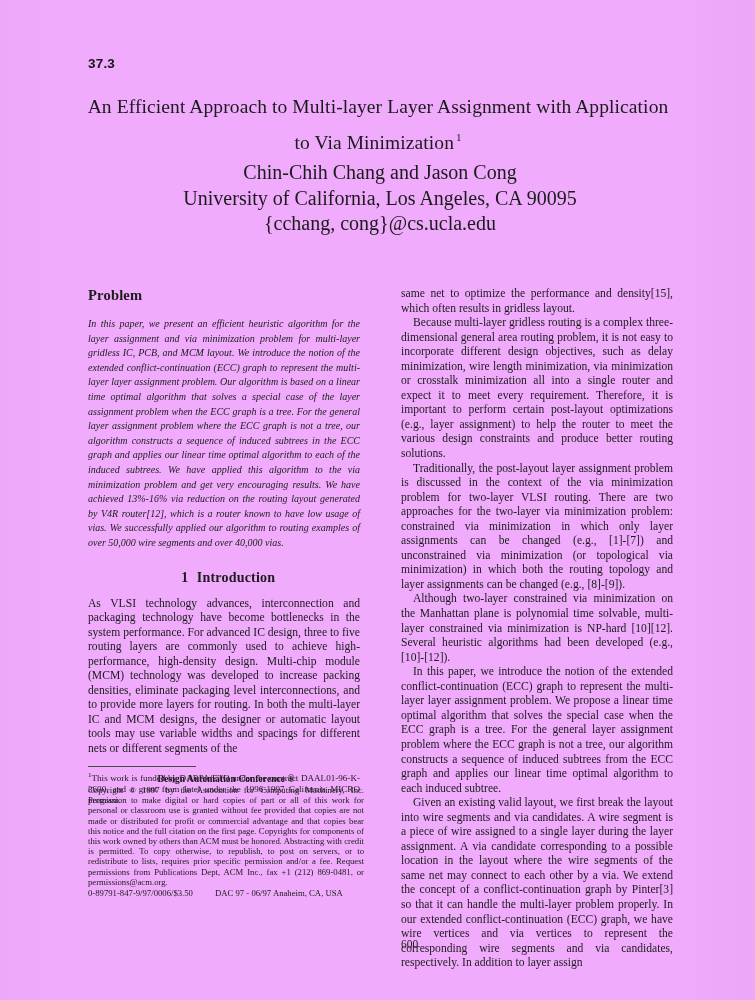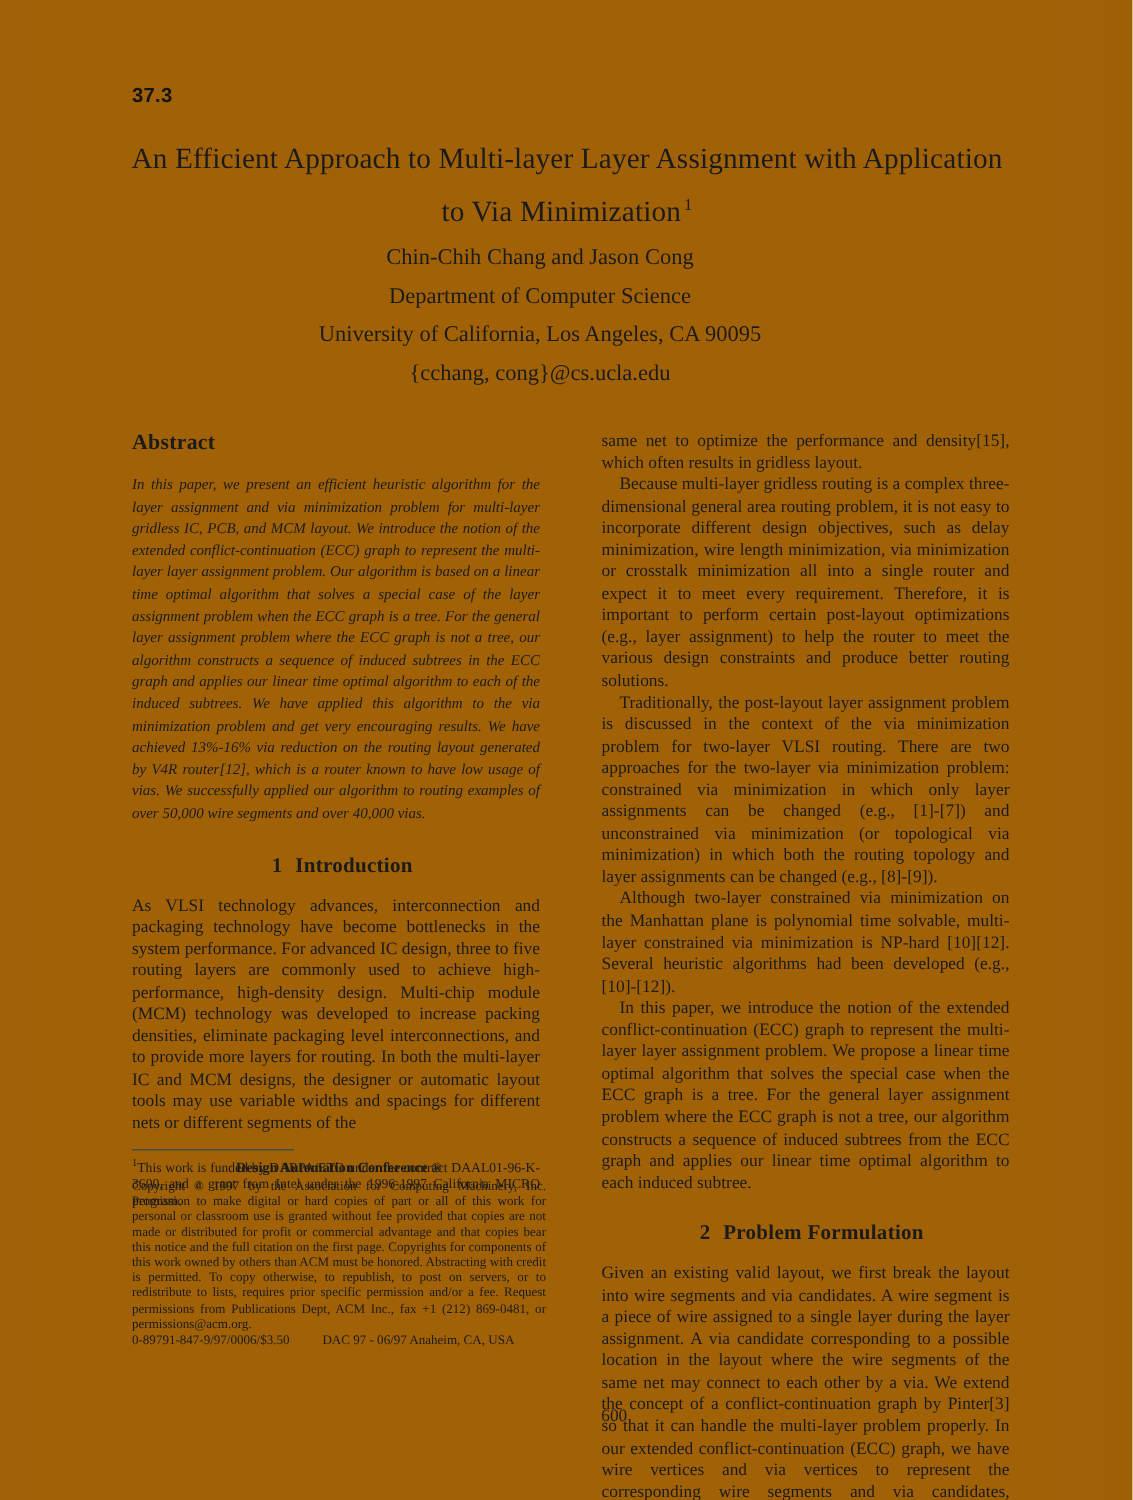--- a/index.html
+++ b/index.html
@@ -4,21 +4,21 @@
 <style>
   html, body {
     margin: 0;
     padding: 0;
     background: #ffffff;
   }
   .page {
     position: relative;
     width: 755px;
     height: 1000px;
-    background: #a16207;
+    background: #f0abfc;
     overflow: hidden;
     font-family: "Liberation Serif", serif;
     color: #1b1b1b;
   }
   
   .page::before {
     content: "";
     position: absolute;
     inset: 0;
     background: linear-gradient(90deg, rgba(0,0,0,0.012) 0%, rgba(0,0,0,0) 12%, rgba(0,0,0,0) 88%, rgba(0,0,0,0.02) 100%);
@@ -50,25 +50,25 @@
     letter-spacing: 0.1px;
   }
   .paper-title sup {
     font-size: 11px;
     vertical-align: super;
     padding-left: 2px;
   }
 
   .authors-block {
     position: absolute;
-    left: 60px;
+    left: 80px;
     top: 160px;
     width: 600px;
     text-align: center;
-    font-size: 15px;
+    font-size: 20px;
     line-height: 25.5px;
   }
 
   .columns {
     position: absolute;
     left: 88px;
     top: 287px;
     width: 585px;
     height: 630px;
   }
@@ -175,52 +175,48 @@
 <div class="page">
 
   <div class="session-id">37.3</div>
 
   <div class="title-block">
     <div class="paper-title"><span>An Efficient Approach to Multi-layer Layer Assignment with Application to Via Minimization</span><sup>1</sup></div>
   </div>
 
   <div class="authors-block">
     <div>Chin-Chih Chang and Jason Cong</div>
-    <div>Department of Computer Science</div>
     <div>University of California, Los Angeles, CA 90095</div>
     <div>{cchang, cong}@cs.ucla.edu</div>
   </div>
 
   <div class="columns">
 
     <div class="col col-left">
 
-      <div class="sec-abstract-head">Abstract</div>
+      <div class="sec-abstract-head">Problem</div>
       <p class="abstract-body">In this paper, we present an efficient heuristic algorithm for the layer assignment and via minimization problem for multi-layer gridless IC, PCB, and MCM layout. We introduce the notion of the extended conflict-continuation (ECC) graph to represent the multi-layer layer assignment problem. Our algorithm is based on a linear time optimal algorithm that solves a special case of the layer assignment problem when the ECC graph is a tree. For the general layer assignment problem where the ECC graph is not a tree, our algorithm constructs a sequence of induced subtrees in the ECC graph and applies our linear time optimal algorithm to each of the induced subtrees. We have applied this algorithm to the via minimization problem and get very encouraging results. We have achieved 13%-16% via reduction on the routing layout generated by V4R router[12], which is a router known to have low usage of vias. We successfully applied our algorithm to routing examples of over 50,000 wire segments and over 40,000 vias.</p>
 
       <div class="sec-head">
         <span class="num">1</span><span>Introduction</span>
       </div>
 
       <p class="body-p">As VLSI technology advances, interconnection and packaging technology have become bottlenecks in the system performance. For advanced IC design, three to five routing layers are commonly used to achieve high-performance, high-density design. Multi-chip module (MCM) technology was developed to increase packing densities, eliminate packaging level interconnections, and to provide more layers for routing. In both the multi-layer IC and MCM designs, the designer or automatic layout tools may use variable widths and spacings for different nets or different segments of the</p>
 
       <div class="footnote-rule"></div>
       <p class="footnote"><sup>1</sup><span>This work is funded by DARPA/ETO under the contract DAAL01-96-K-3600, and a grant from Intel under the 1996-1997 California MICRO program.</span></p>
     </div>
 
     <div class="col col-right">
       <p class="body-p">same net to optimize the performance and density[15], which often results in gridless layout.</p>
       <p class="body-p">Because multi-layer gridless routing is a complex three-dimensional general area routing problem, it is not easy to incorporate different design objectives, such as delay minimization, wire length minimization, via minimization or crosstalk minimization all into a single router and expect it to meet every requirement. Therefore, it is important to perform certain post-layout optimizations (e.g., layer assignment) to help the router to meet the various design constraints and produce better routing solutions.</p>
       <p class="body-p">Traditionally, the post-layout layer assignment problem is discussed in the context of the via minimization problem for two-layer VLSI routing. There are two approaches for the two-layer via minimization problem: constrained via minimization in which only layer assignments can be changed (e.g., [1]-[7]) and unconstrained via minimization (or topological via minimization) in which both the routing topology and layer assignments can be changed (e.g., [8]-[9]).</p>
       <p class="body-p">Although two-layer constrained via minimization on the Manhattan plane is polynomial time solvable, multi-layer constrained via minimization is NP-hard [10][12]. Several heuristic algorithms had been developed (e.g., [10]-[12]).</p>
       <p class="body-p">In this paper, we introduce the notion of the extended conflict-continuation (ECC) graph to represent the multi-layer layer assignment problem. We propose a linear time optimal algorithm that solves the special case when the ECC graph is a tree. For the general layer assignment problem where the ECC graph is not a tree, our algorithm constructs a sequence of induced subtrees from the ECC graph and applies our linear time optimal algorithm to each induced subtree.</p>
 
-      <div class="sec-head">
-        <span class="num">2</span><span>Problem Formulation</span>
-      </div>
 
       <p class="body-p">Given an existing valid layout, we first break the layout into wire segments and via candidates. A wire segment is a piece of wire assigned to a single layer during the layer assignment. A via candidate corresponding to a possible location in the layout where the wire segments of the same net may connect to each other by a via. We extend the concept of a conflict-continuation graph by Pinter[3] so that it can handle the multi-layer problem properly. In our extended conflict-continuation (ECC) graph, we have wire vertices and via vertices to represent the corresponding wire segments and via candidates, respectively. In addition to layer assign</p>
 
     </div>
   </div>
 
   <div class="pub-block">
     <div class="pub-title">Design Automation Conference ®</div>
     <p class="pub-text">Copyright © 1997 by the Association for Computing Machinery, Inc. Permission to make digital or hard copies of part or all of this work for personal or classroom use is granted without fee provided that copies are not made or distributed for profit or commercial advantage and that copies bear this notice and the full citation on the first page. Copyrights for components of this work owned by others than ACM must be honored. Abstracting with credit is permitted. To copy otherwise, to republish, to post on servers, or to redistribute to lists, requires prior specific permission and/or a fee. Request permissions from Publications Dept, ACM Inc., fax +1 (212) 869-0481, or permissions@acm.org.</p>
     <p class="pub-isbn"><span>0-89791-847-9/97/0006/$3.50</span><span class="gap"></span><span>DAC 97 - 06/97 Anaheim, CA, USA</span></p>

